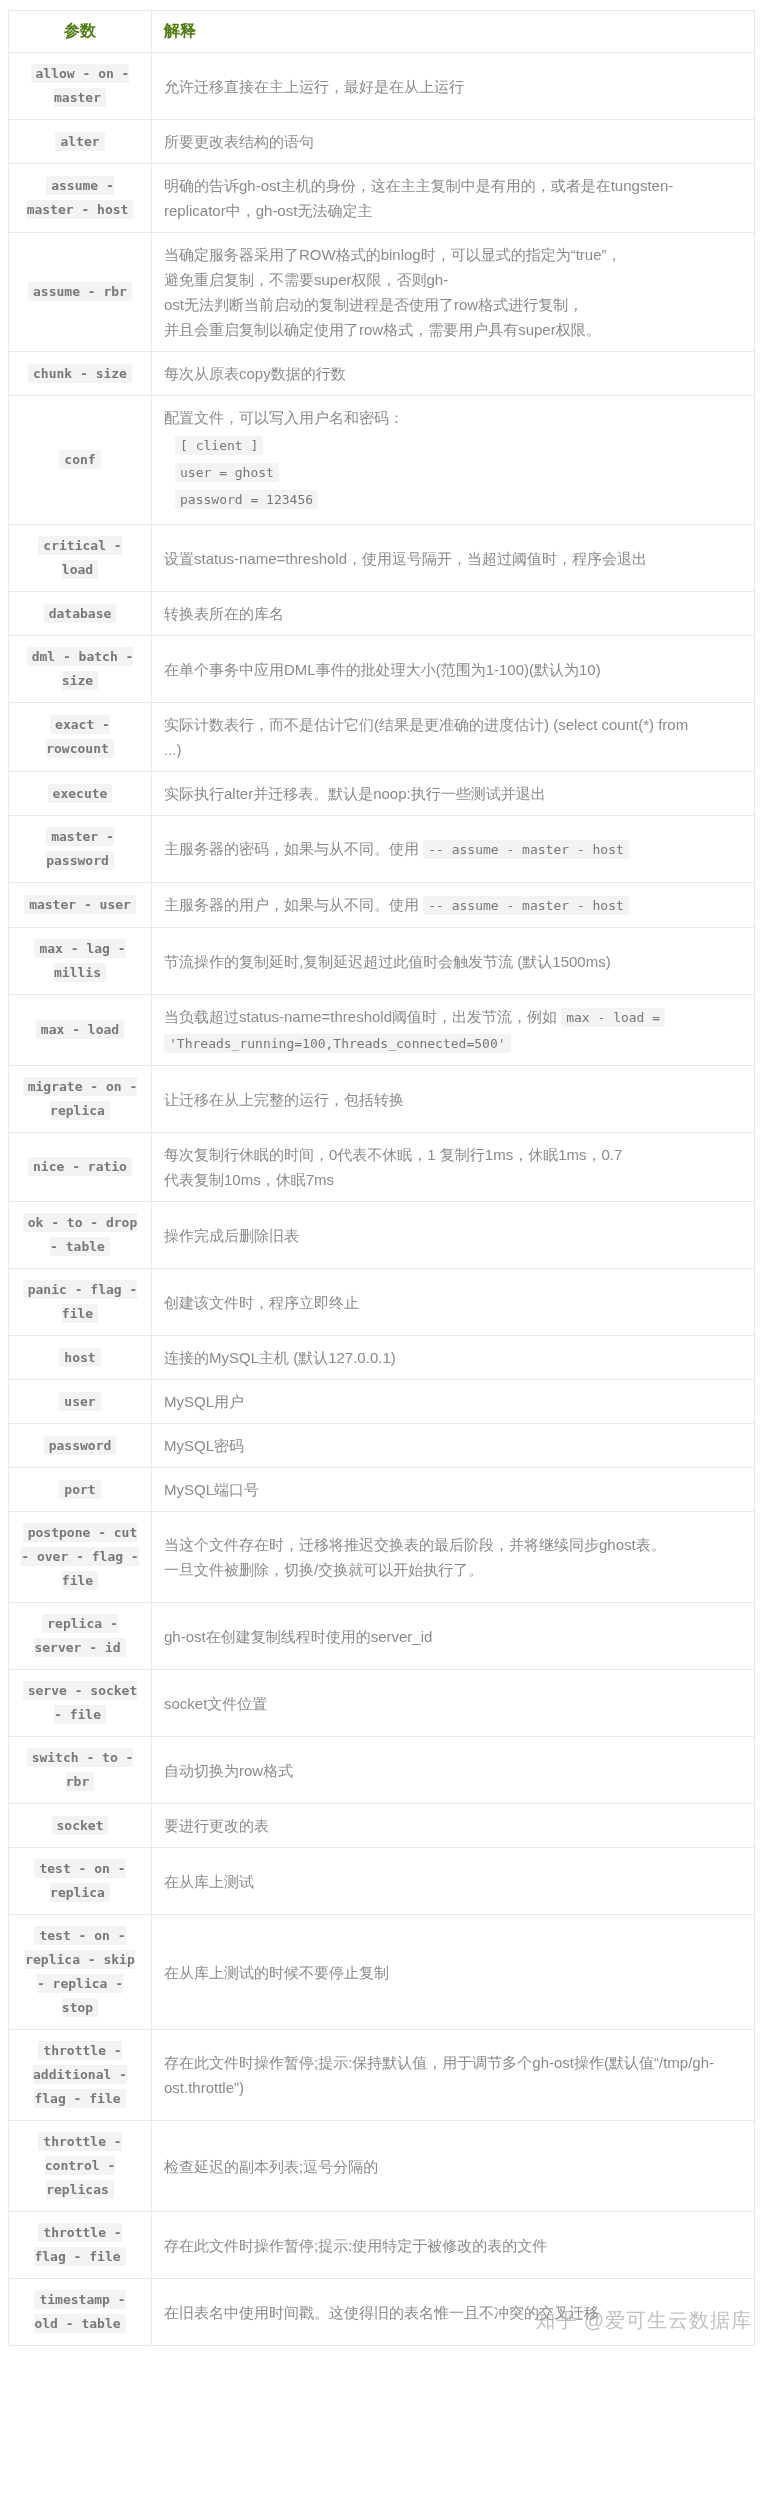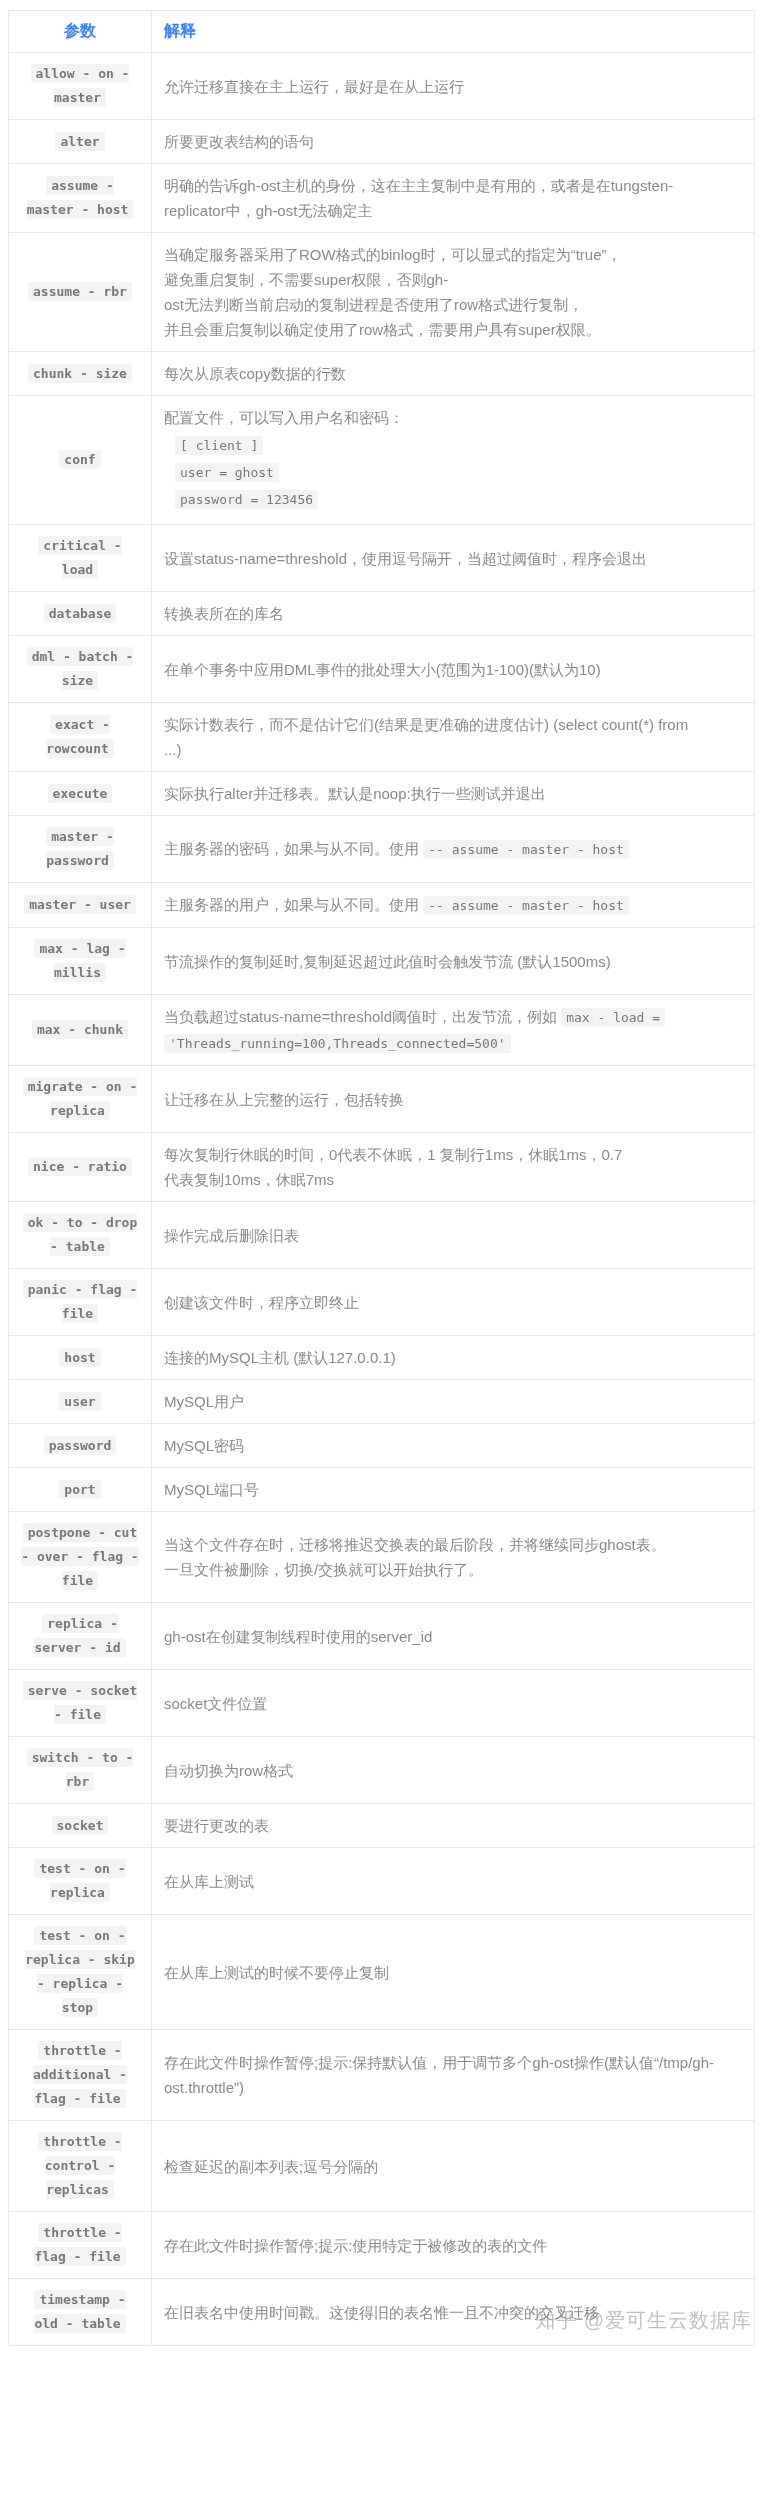--- a/index.html
+++ b/index.html
@@ -1,20 +1,20 @@
 <!DOCTYPE html>
 <html><head>
 <meta charset="utf-8">
 <style>
   html,body { margin:0; padding:0; background:#ffffff; }
   body { width:760px; font-family:"Liberation Sans", sans-serif; }
   .wrap { position:relative; padding:10px 5px 16px 8px; }
   table.params { border-collapse:collapse; width:747px; table-layout:fixed; background:#fff; }
   th, td { border:1px solid #e9e9e9; vertical-align:middle; }
-  th { padding:10px 12px; font-size:16px; font-weight:bold; color:#3b82f6; text-align:left; background:#fff;margin-top:25px; }
+  th { padding:10px 12px; font-size:16px; font-weight:bold; color:#4d7c0f; text-align:left; background:#fff;margin-top:25px; }
   th.param-h { width:118px; text-align:center; }
   td.param-cell { text-align:center; padding:9px 10px;font-weight:bold; }
   td.desc-cell { padding:9px 12px; font-size:15px; color:#8a8a8a; line-height:25px; overflow-wrap:break-word; }
   code.pcode, code.icode {
     font-family:"DejaVu Sans Mono", "Liberation Mono", monospace;
     font-size:13px; color:#787878; background:#f3f3f3;
     padding:2px 5px; border-radius:2px;
   }
   code.pcode { line-height:24px; }
   .codeline { margin:4px 11px; line-height:22px; }
@@ -130,21 +130,21 @@
 
   <tr>
     <td class="param-cell">
       <code class="pcode">max - lag - millis</code>
     </td>
     <td class="desc-cell"><span>节流操作的复制延时,复制延迟超过此值时会触发节流 (默认1500ms)</span></td>
   </tr>
 
   <tr>
     <td class="param-cell">
-      <code class="pcode">max - chunk</code>
+      <code class="pcode">max - load</code>
     </td>
     <td class="desc-cell"><span>当负载超过status-name=threshold阈值时，出发节流，例如 </span><code class="icode">max - load =</code><br><code class="icode">'Threads_running=100,Threads_connected=500'</code></td>
   </tr>
 
   <tr>
     <td class="param-cell">
       <code class="pcode">migrate - on - replica</code>
     </td>
     <td class="desc-cell"><span>让迁移在从上完整的运行，包括转换</span></td>
   </tr>

